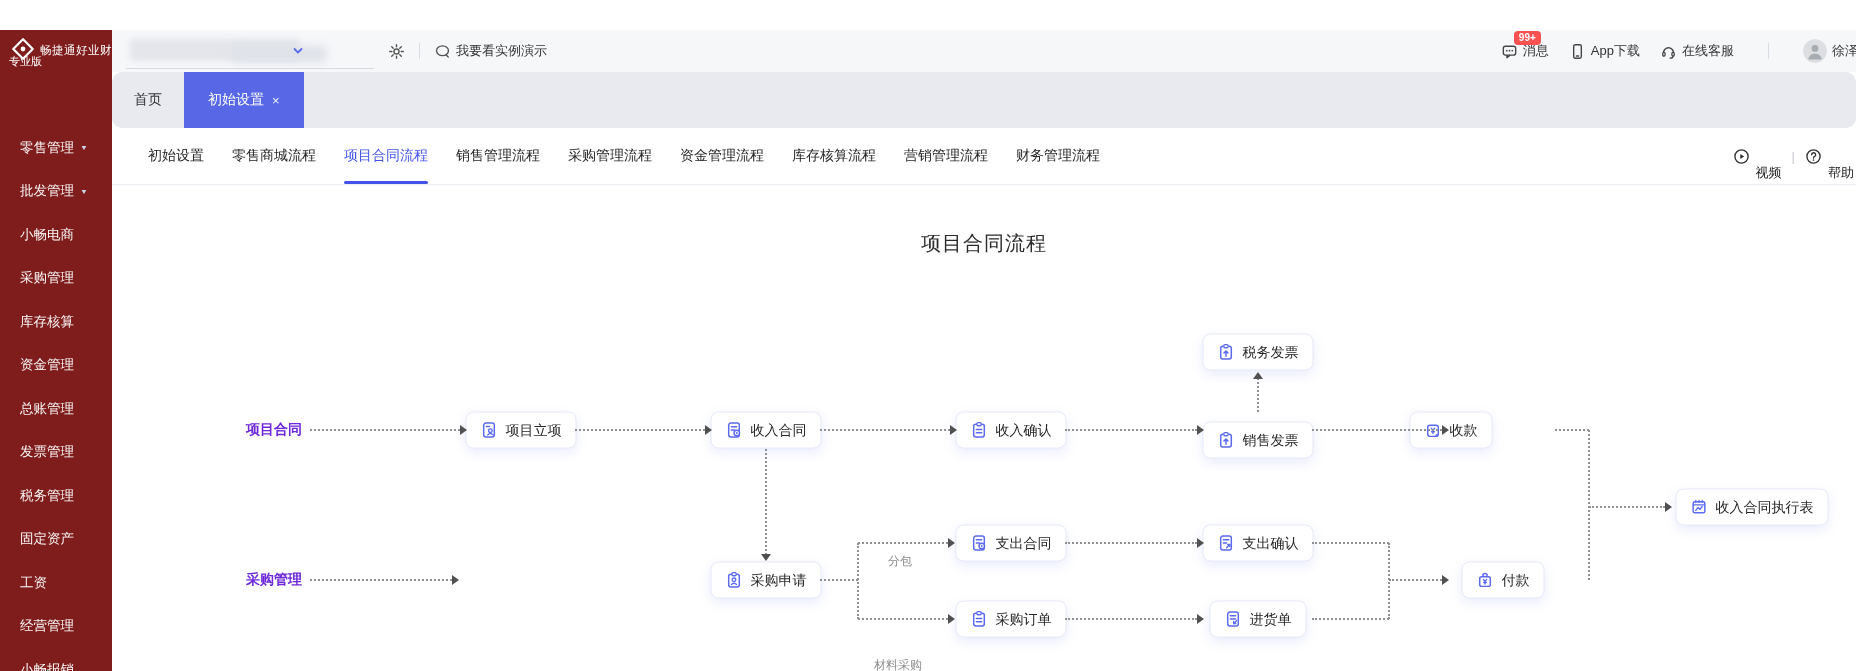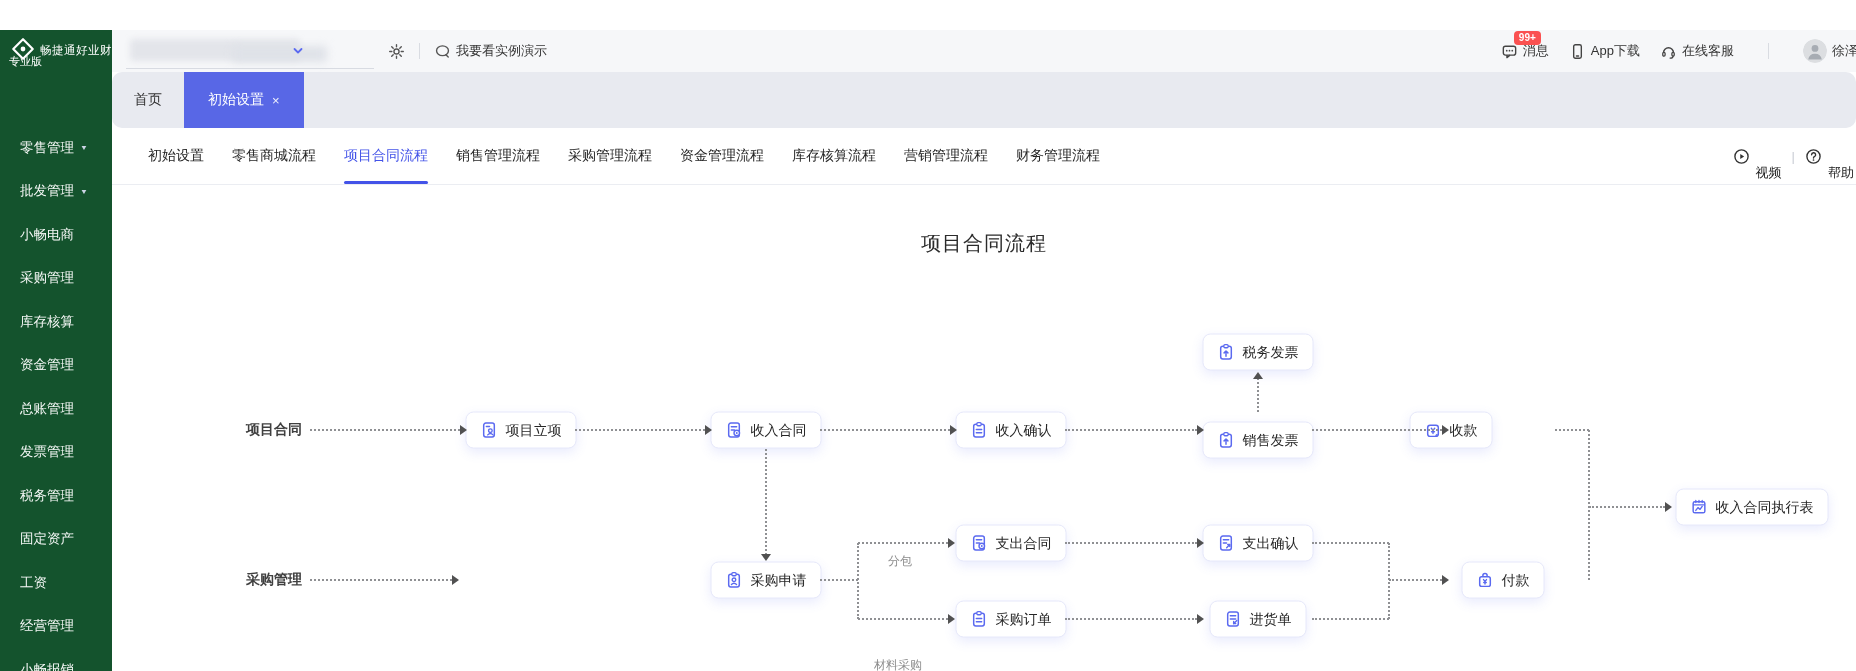--- a/index.html
+++ b/index.html
@@ -3,21 +3,21 @@
 <meta charset="utf-8">
 <style>
   html,body{margin:0;padding:0;background:#fff;}
   *{box-sizing:border-box;font-family:"Liberation Sans","DejaVu Sans",sans-serif;}
   #app{position:relative;width:1856px;height:671px;overflow:hidden;background:#fff;}
 
   
   .topstrip{position:absolute;left:0;top:0;width:1856px;height:30px;background:#ffffff;}
 
   
-  .sidebar{position:absolute;left:0;top:30px;width:112px;height:641px;background:#14532d;color:#fff;}
+  .sidebar{position:absolute;left:0;top:30px;width:112px;height:641px;background:#7f1d1d;color:#fff;}
   .logo{position:relative;height:58px;}
   .logo-mark{position:absolute;left:10px;top:6px;width:26px;height:26px;}
   .brand{position:absolute;left:40px;top:13px;font-size:11.5px;letter-spacing:.5px;color:#fff;white-space:nowrap;}
   .edition{position:absolute;left:9px;top:24px;font-size:11px;color:#fff;}
   .menu{padding-top:38px;}
   .sitem{height:43.5px;display:flex;align-items:center;padding-left:20px;font-size:13.5px;color:rgba(255,255,255,.96);cursor:pointer;white-space:nowrap;}
   .sitem .caret{font-size:8px;margin-left:6px;color:#cdd5e6;transform:scaleY(.9);}
 
   
   .hdr{position:absolute;left:112px;top:30px;width:1744px;height:42px;background:#f6f7f9;display:flex;align-items:center;}
@@ -49,21 +49,21 @@
   .ntab.active{color:#4353e8;}
   .ntab.active::after{content:"";position:absolute;left:0;right:0;bottom:0;height:3px;border-radius:2px;background:#4353e8;}
   .nav-right{position:absolute;right:2px;top:0;height:57px;display:flex;align-items:center;gap:6px;font-size:13px;color:#1f1f1f;}
   .nav-right .sep{color:#c9ccd4;margin:0 4px;}
   .nav-right span{cursor:pointer;margin-top:33px;}
 
   .ftitle{position:absolute;left:0;top:102px;width:100%;text-align:center;font-size:20px;color:#2b2b2b;font-weight:500;letter-spacing:1px;}
 
   
   .stage{position:absolute;left:0;top:0;width:1744px;height:543px;}
-  .rowlab{position:absolute;transform:translate(-50%,-50%);font-size:14px;color:#404040;font-weight:600;white-space:nowrap;}
+  .rowlab{position:absolute;transform:translate(-50%,-50%);font-size:14px;color:#6d28d9;font-weight:600;white-space:nowrap;}
   .node{position:absolute;transform:translate(-50%,-50%);display:flex;align-items:center;gap:8px;height:37px;padding:0 14px;background:#fff;border:1px solid #e6e8fa;border-radius:8px;box-shadow:0 4px 12px rgba(99,110,240,.14);font-size:14px;color:#262626;white-space:nowrap;cursor:pointer;}
   .node svg{width:17px;height:17px;flex:0 0 auto;}
   .hl{position:absolute;height:0;border-top:2px dotted #8f9093;}
   .vl{position:absolute;width:0;border-left:2px dotted #8f9093;}
   .arr-r{position:absolute;width:0;height:0;border:5px solid transparent;border-left:7px solid #515151;border-right:0;}
   .arr-u{position:absolute;width:0;height:0;border:5px solid transparent;border-bottom:7px solid #515151;border-top:0;}
   .arr-d{position:absolute;width:0;height:0;border:5px solid transparent;border-top:7px solid #515151;border-bottom:0;}
   .blab{position:absolute;transform:translate(-50%,-50%);font-size:12px;color:#8c8c8c;white-space:nowrap;margin-top:31px;}
 </style>
 </head>

